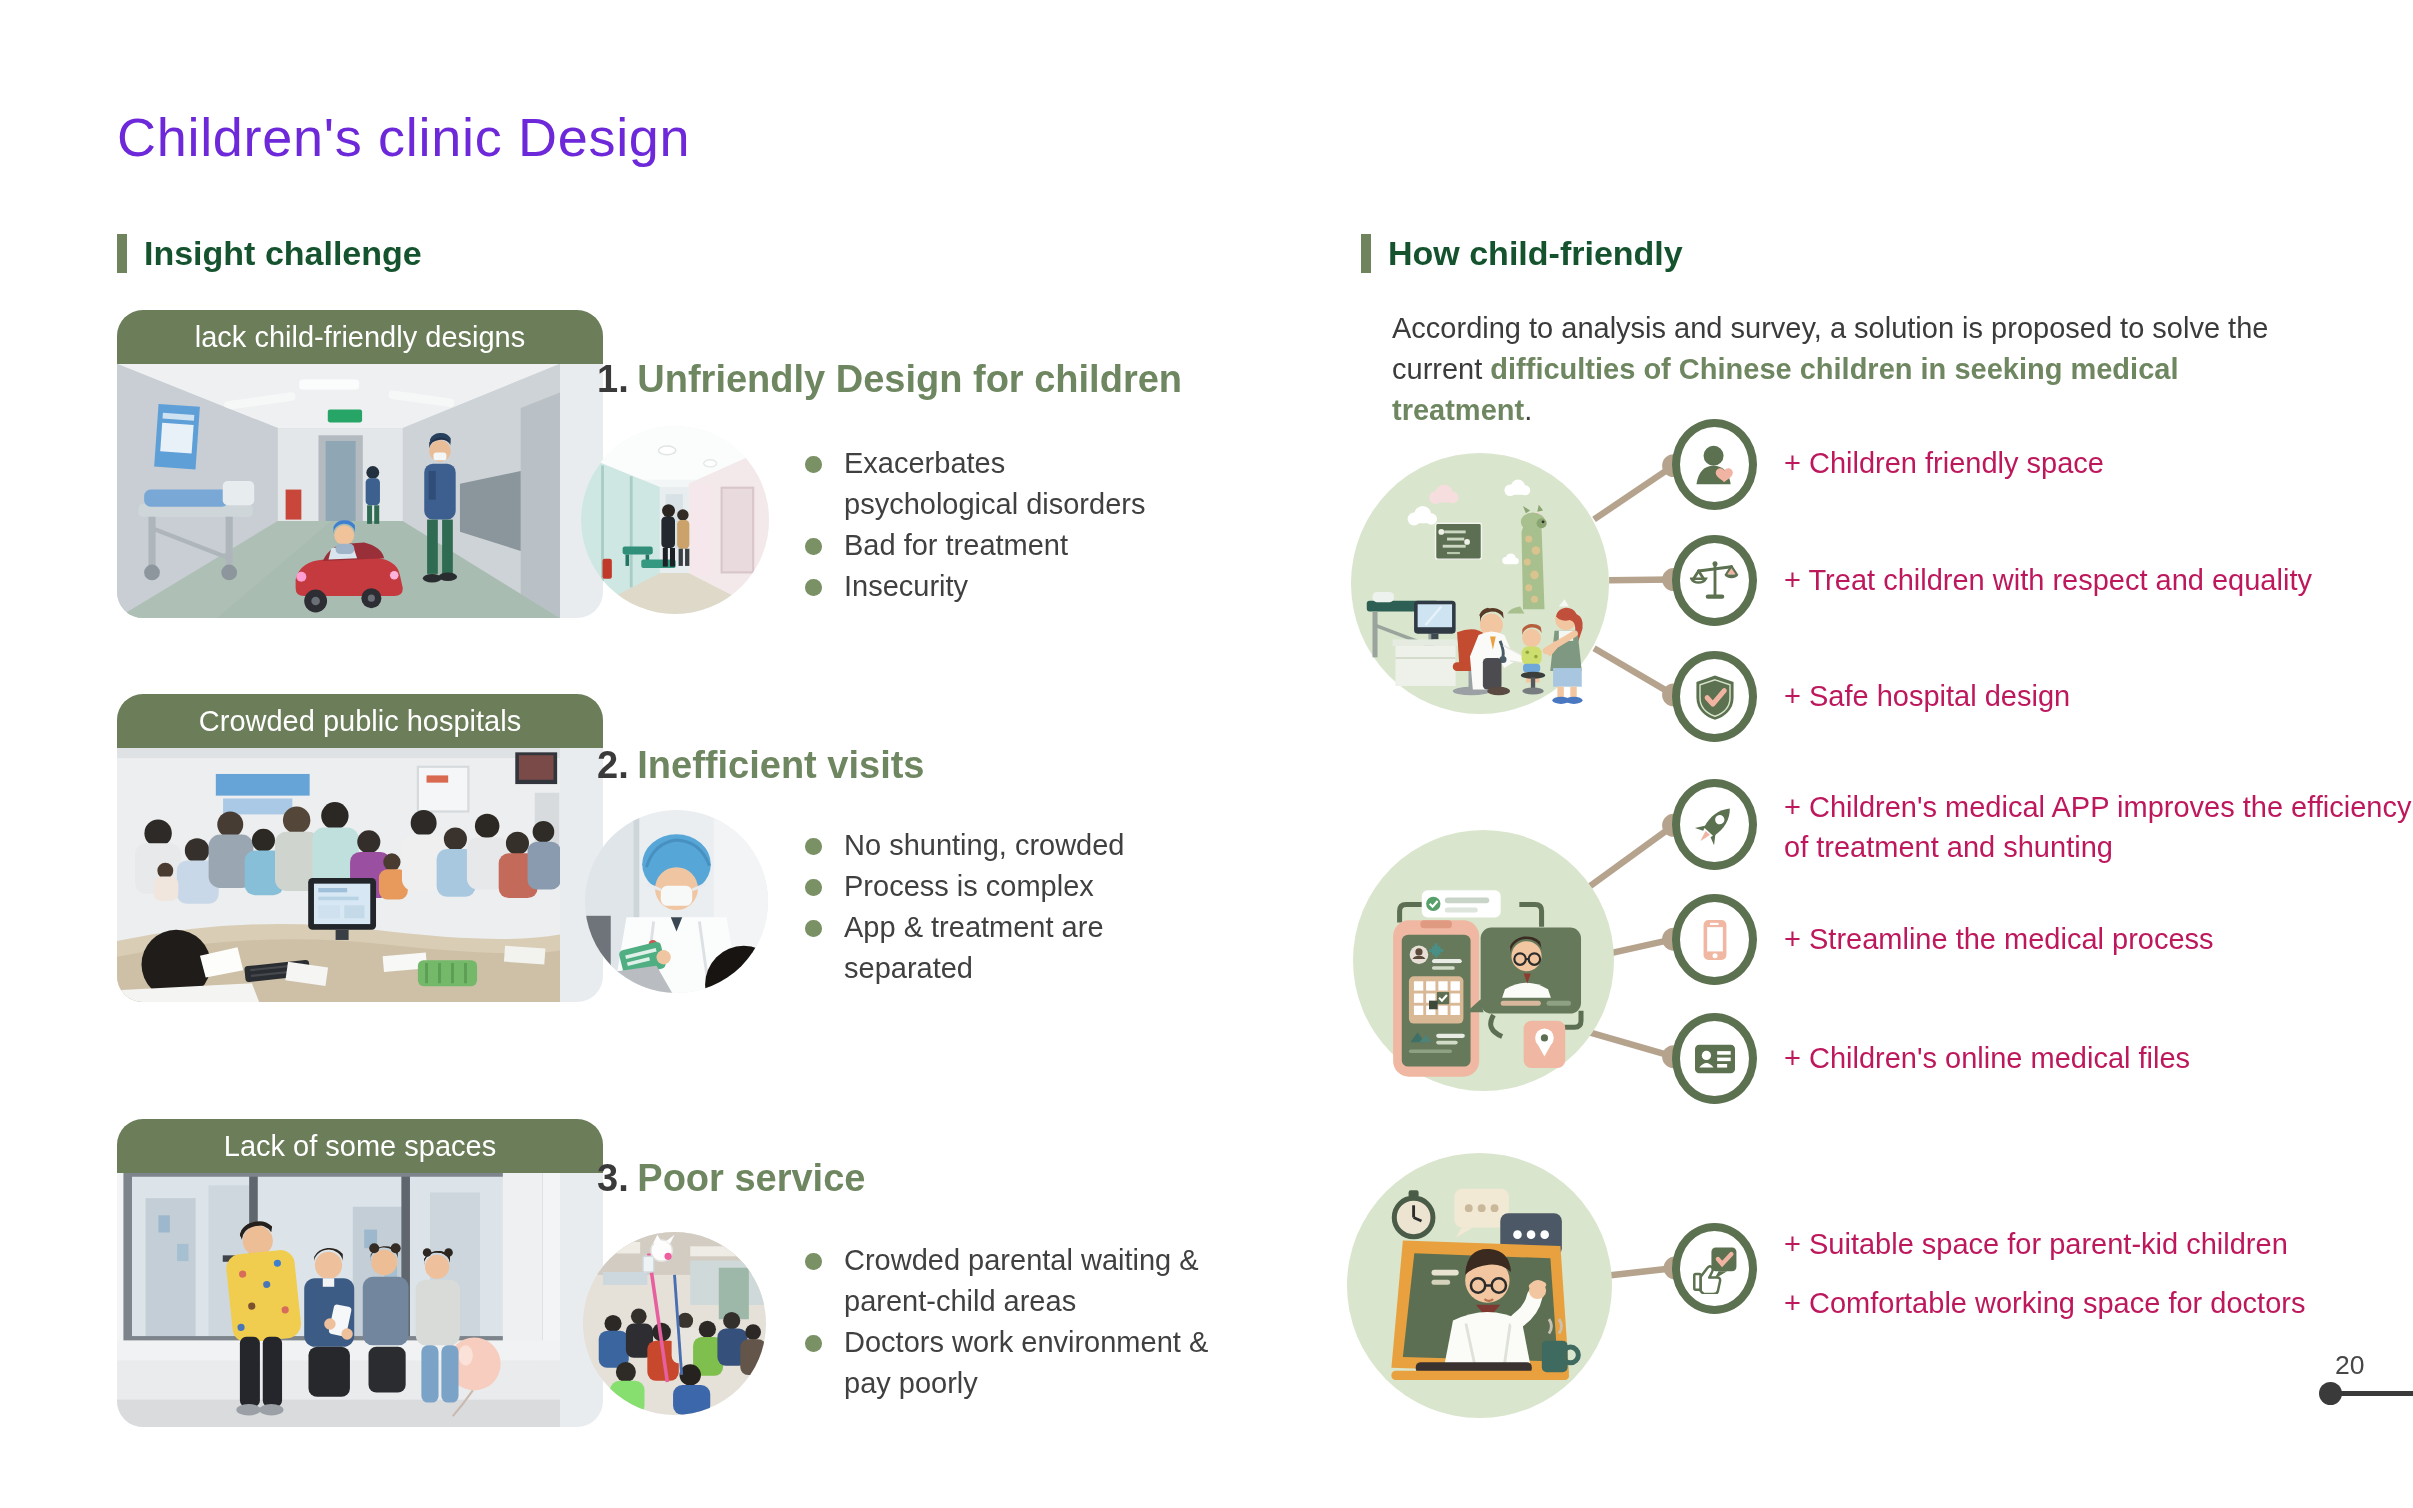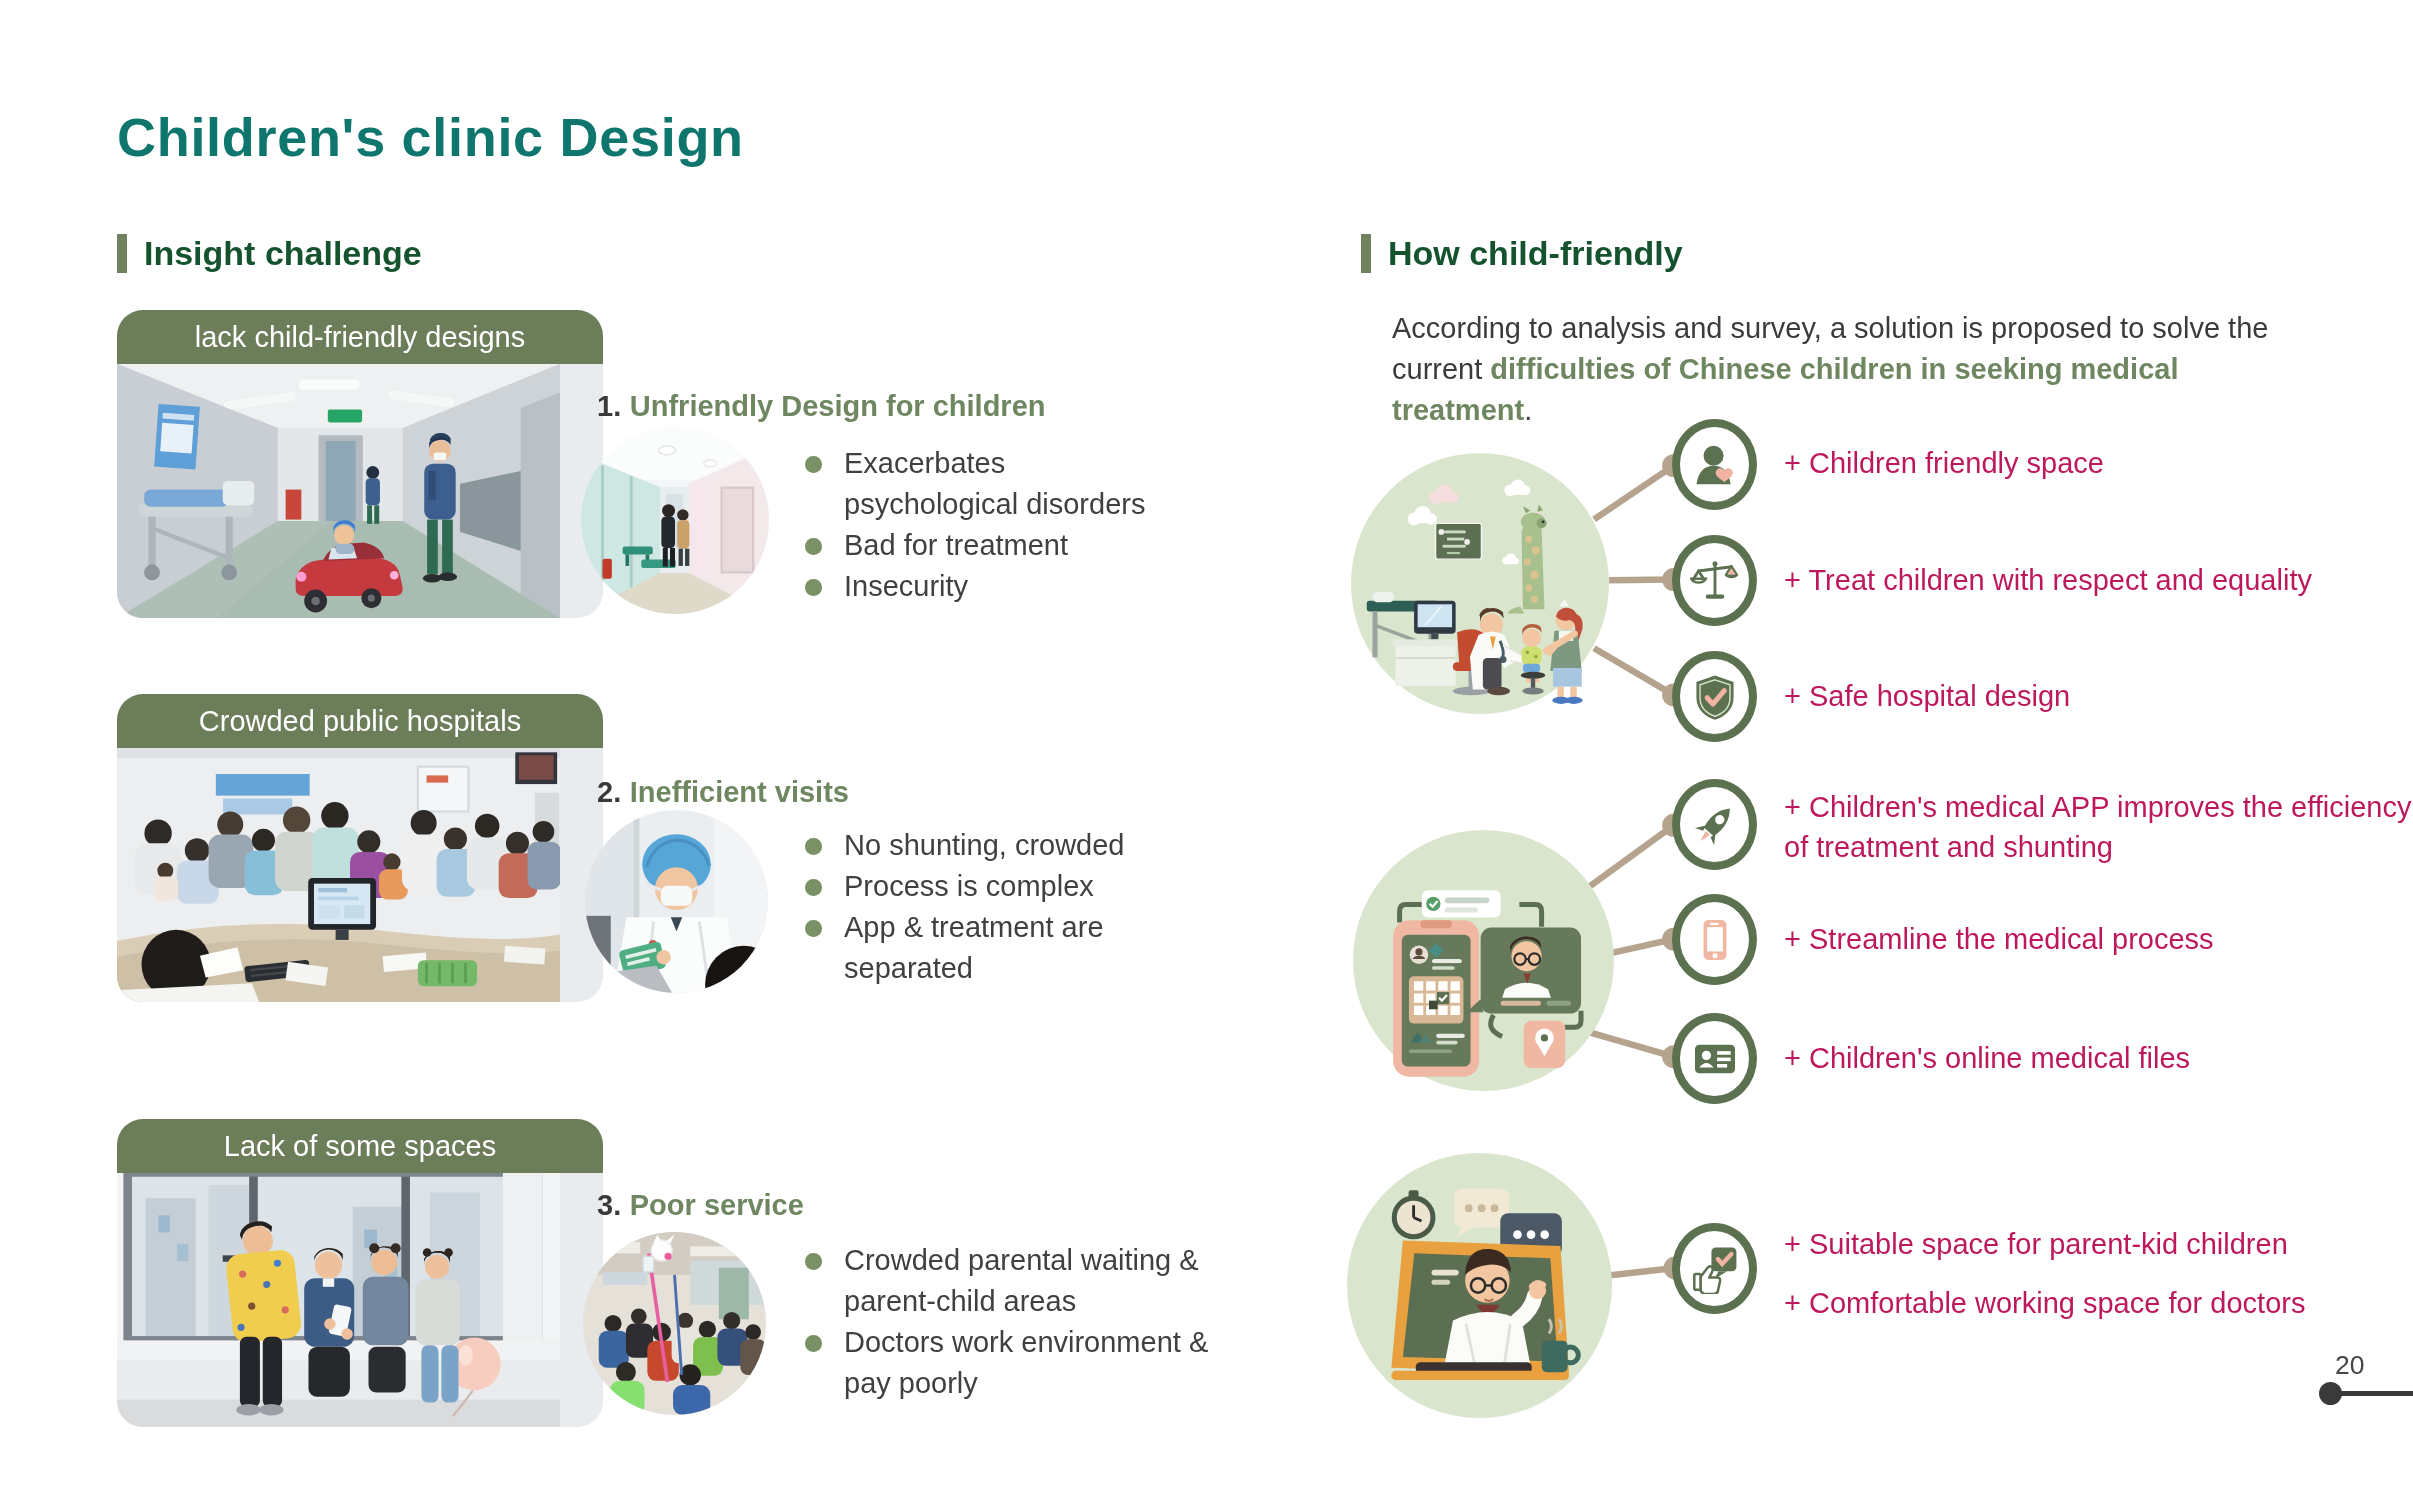--- a/index.html
+++ b/index.html
@@ -1,35 +1,35 @@
 <!DOCTYPE html>
 <html style="font-size:11.5px"><head>
 <meta charset="utf-8">
 <style>
   html,body{margin:0;padding:0;background:#fff;}
   .page{position:relative;width:2413px;height:1508px;background:#ffffff;overflow:hidden;
         font-family:"Liberation Sans",sans-serif;color:#3b3b3b;}
 
   
-  .slide-title{position:absolute;left:117px;top:106px;font-size:54px;font-weight:700;
-               color:#0f766e;letter-spacing:0.7px;}
+  .slide-title{position:absolute;left:117px;top:106px;font-size:54px;font-weight:400;
+               color:#6d28d9;letter-spacing:0.7px;}
   .section-header{position:absolute;display:flex;align-items:center;gap:17px;}
   .section-bar{width:10px;height:39px;background:#6f845d;}
   .section-label{font-size:34px;font-weight:600;color:#14532d;}
 
   
   .photo-card{position:absolute;left:117px;width:486px;height:308px;border-radius:26px;
               overflow:hidden;background:#e9ecee;}
   .card-header{height:54px;background:#6c7d59;display:flex;align-items:center;justify-content:center;}
   .card-header span{color:#fff;font-size:29px;font-weight:400;}
   .card-photo{width:443px;height:254px;}
   .card-photo svg{display:block;width:100%;height:100%;}
 
   
-  .point-title{position:absolute;left:597px;font-size:29px;font-weight:600;white-space:nowrap;margin-top:32px;}
+  .point-title{position:absolute;left:597px;font-size:38px;font-weight:600;white-space:nowrap;}
   .pt-num{color:#3a3a3a;margin-right:8.6px;}
   .pt-text{color:#6e8760;}
   .bullets{position:absolute;list-style:none;margin:0;padding:0;font-size:29px;line-height:41px;color:#404040;}
   .bullets li{position:relative;padding-left:40px;margin:0;}
   .bullets li::before{content:"";position:absolute;left:1.4px;top:13px;width:16.5px;height:16.5px;
                       border-radius:50%;background:#7a9065;}
 
   
   .circle-photo{position:absolute;border-radius:50%;overflow:hidden;}
   .circle-photo svg{display:block;width:100%;height:100%;}

